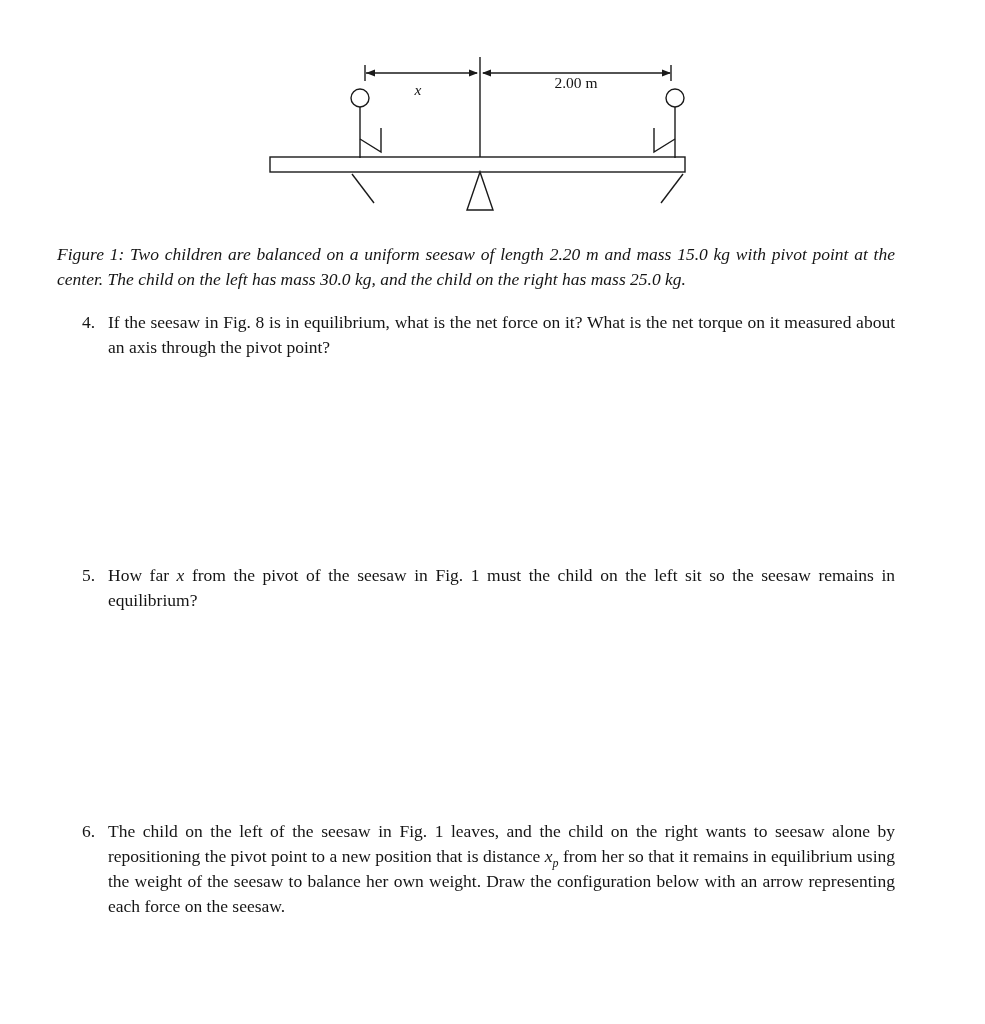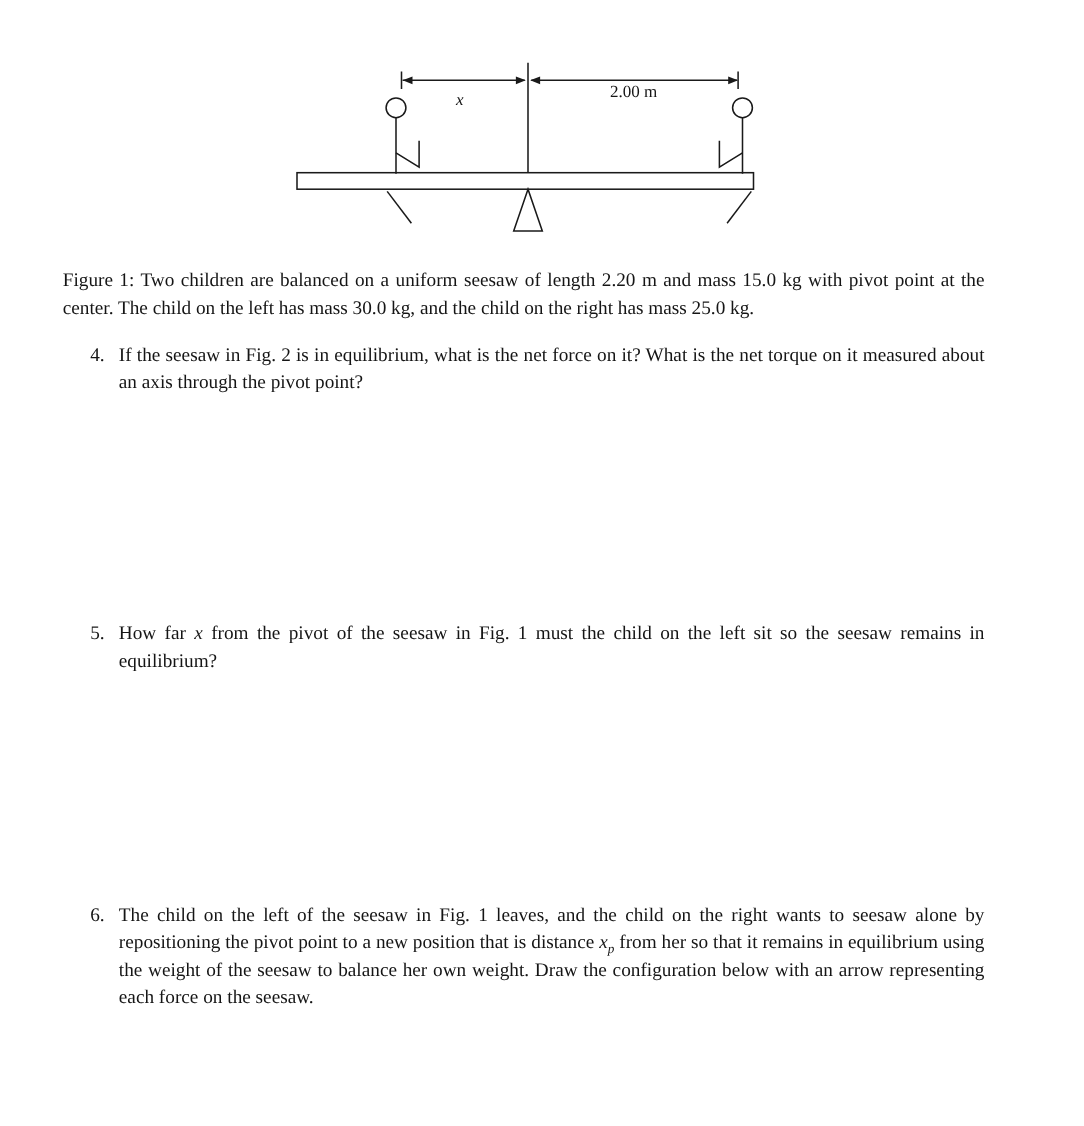--- a/index.html
+++ b/index.html
@@ -31,20 +31,21 @@
   svg text {
     font-family: "Liberation Serif", "DejaVu Serif", serif;
     font-size: 15.5px;
     fill: #151515;
   }
   svg text.italic { font-style: italic; }
 
   .caption {
     margin: 17px 90px 0 57px;
     text-align: justify;
+    font-style: italic;
   }
 
   .problem {
     display: flex;
     margin-left: 82px;
     margin-right: 90px;
   }
   .problem .pnum {
     flex: 0 0 26px;
     width: 26px;
@@ -102,21 +103,21 @@
       <line class="stroke" x1="675" y1="107" x2="675" y2="158"></line>
       <polyline class="stroke" points="675,139 654,152 654,128"></polyline>
       <line class="stroke" x1="683" y1="174" x2="661" y2="203"></line>
     </g>
   </svg>
 
   <p class="caption">Figure 1: Two children are balanced on a uniform seesaw of length 2.20 m and mass 15.0 kg with pivot point at the center. The child on the left has mass 30.0 kg, and the child on the right has mass 25.0 kg.</p>
 
   <div class="problem mt-caption-gap">
     <span class="pnum">4.</span>
-    <div class="ptext">If the seesaw in Fig. 2 is in equilibrium, what is the net force on it? What is the net torque on it measured about an axis through the pivot point?</div>
+    <div class="ptext">If the seesaw in Fig. 8 is in equilibrium, what is the net force on it? What is the net torque on it measured about an axis through the pivot point?</div>
   </div>
 
   <div class="problem mt-big-gap-1">
     <span class="pnum">5.</span>
     <div class="ptext"><span>How far </span><i class="mvar">x</i><span> from the pivot of the seesaw in Fig. 1 must the child on the left sit so the seesaw remains in equilibrium?</span></div>
   </div>
 
   <div class="problem mt-big-gap-2">
     <span class="pnum">6.</span>
     <div class="ptext"><span>The child on the left of the seesaw in Fig. 1 leaves, and the child on the right wants to seesaw alone by repositioning the pivot point to a new position that is distance </span><i class="mvar">x</i><sub class="msub"><i>p</i></sub><span> from her so that it remains in equilibrium using the weight of the seesaw to balance her own weight. Draw the configuration below with an arrow representing each force on the seesaw.</span></div>

